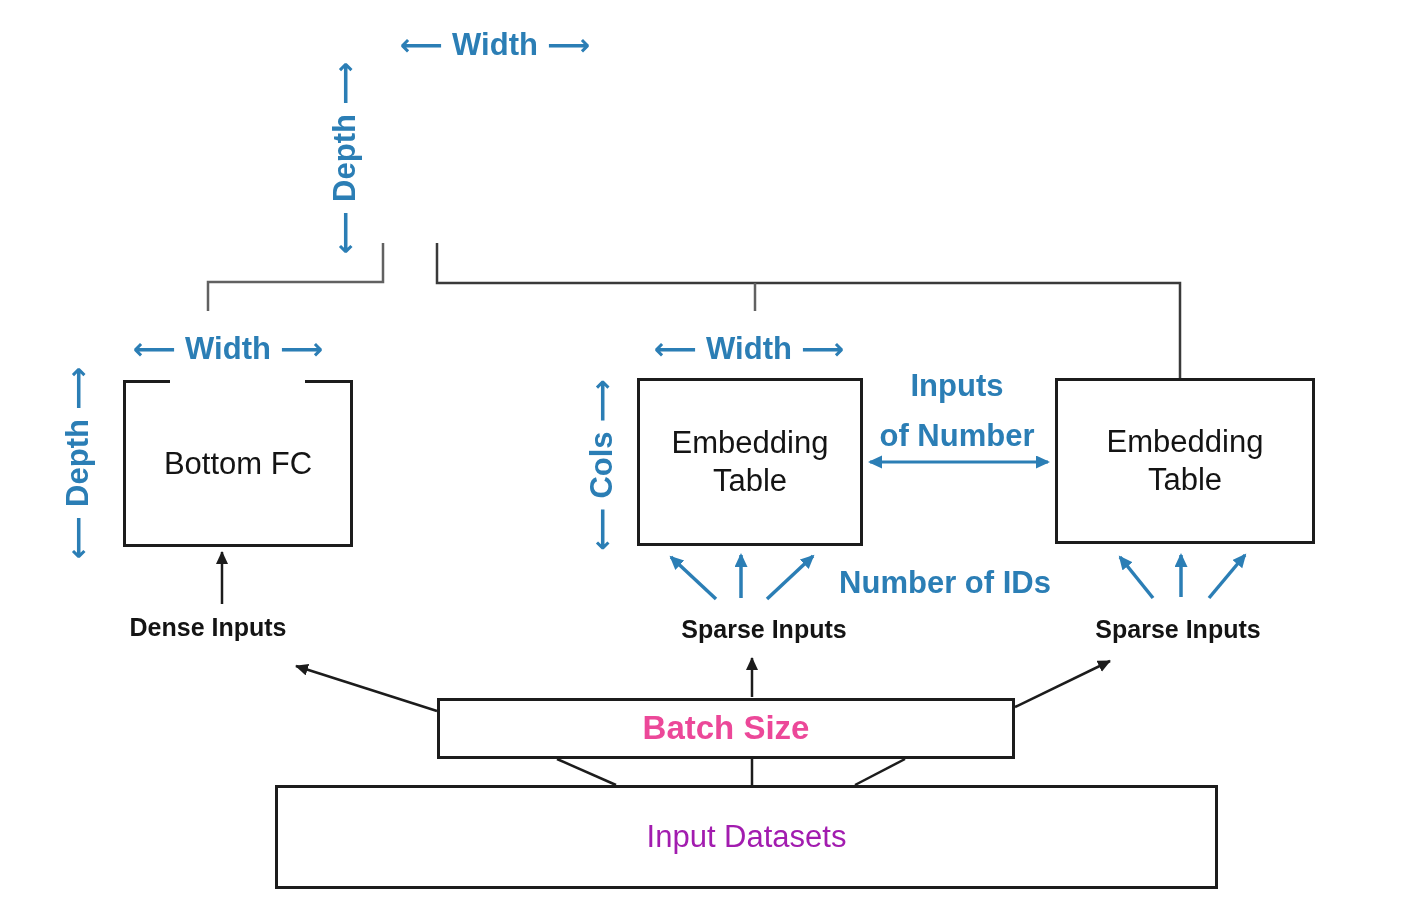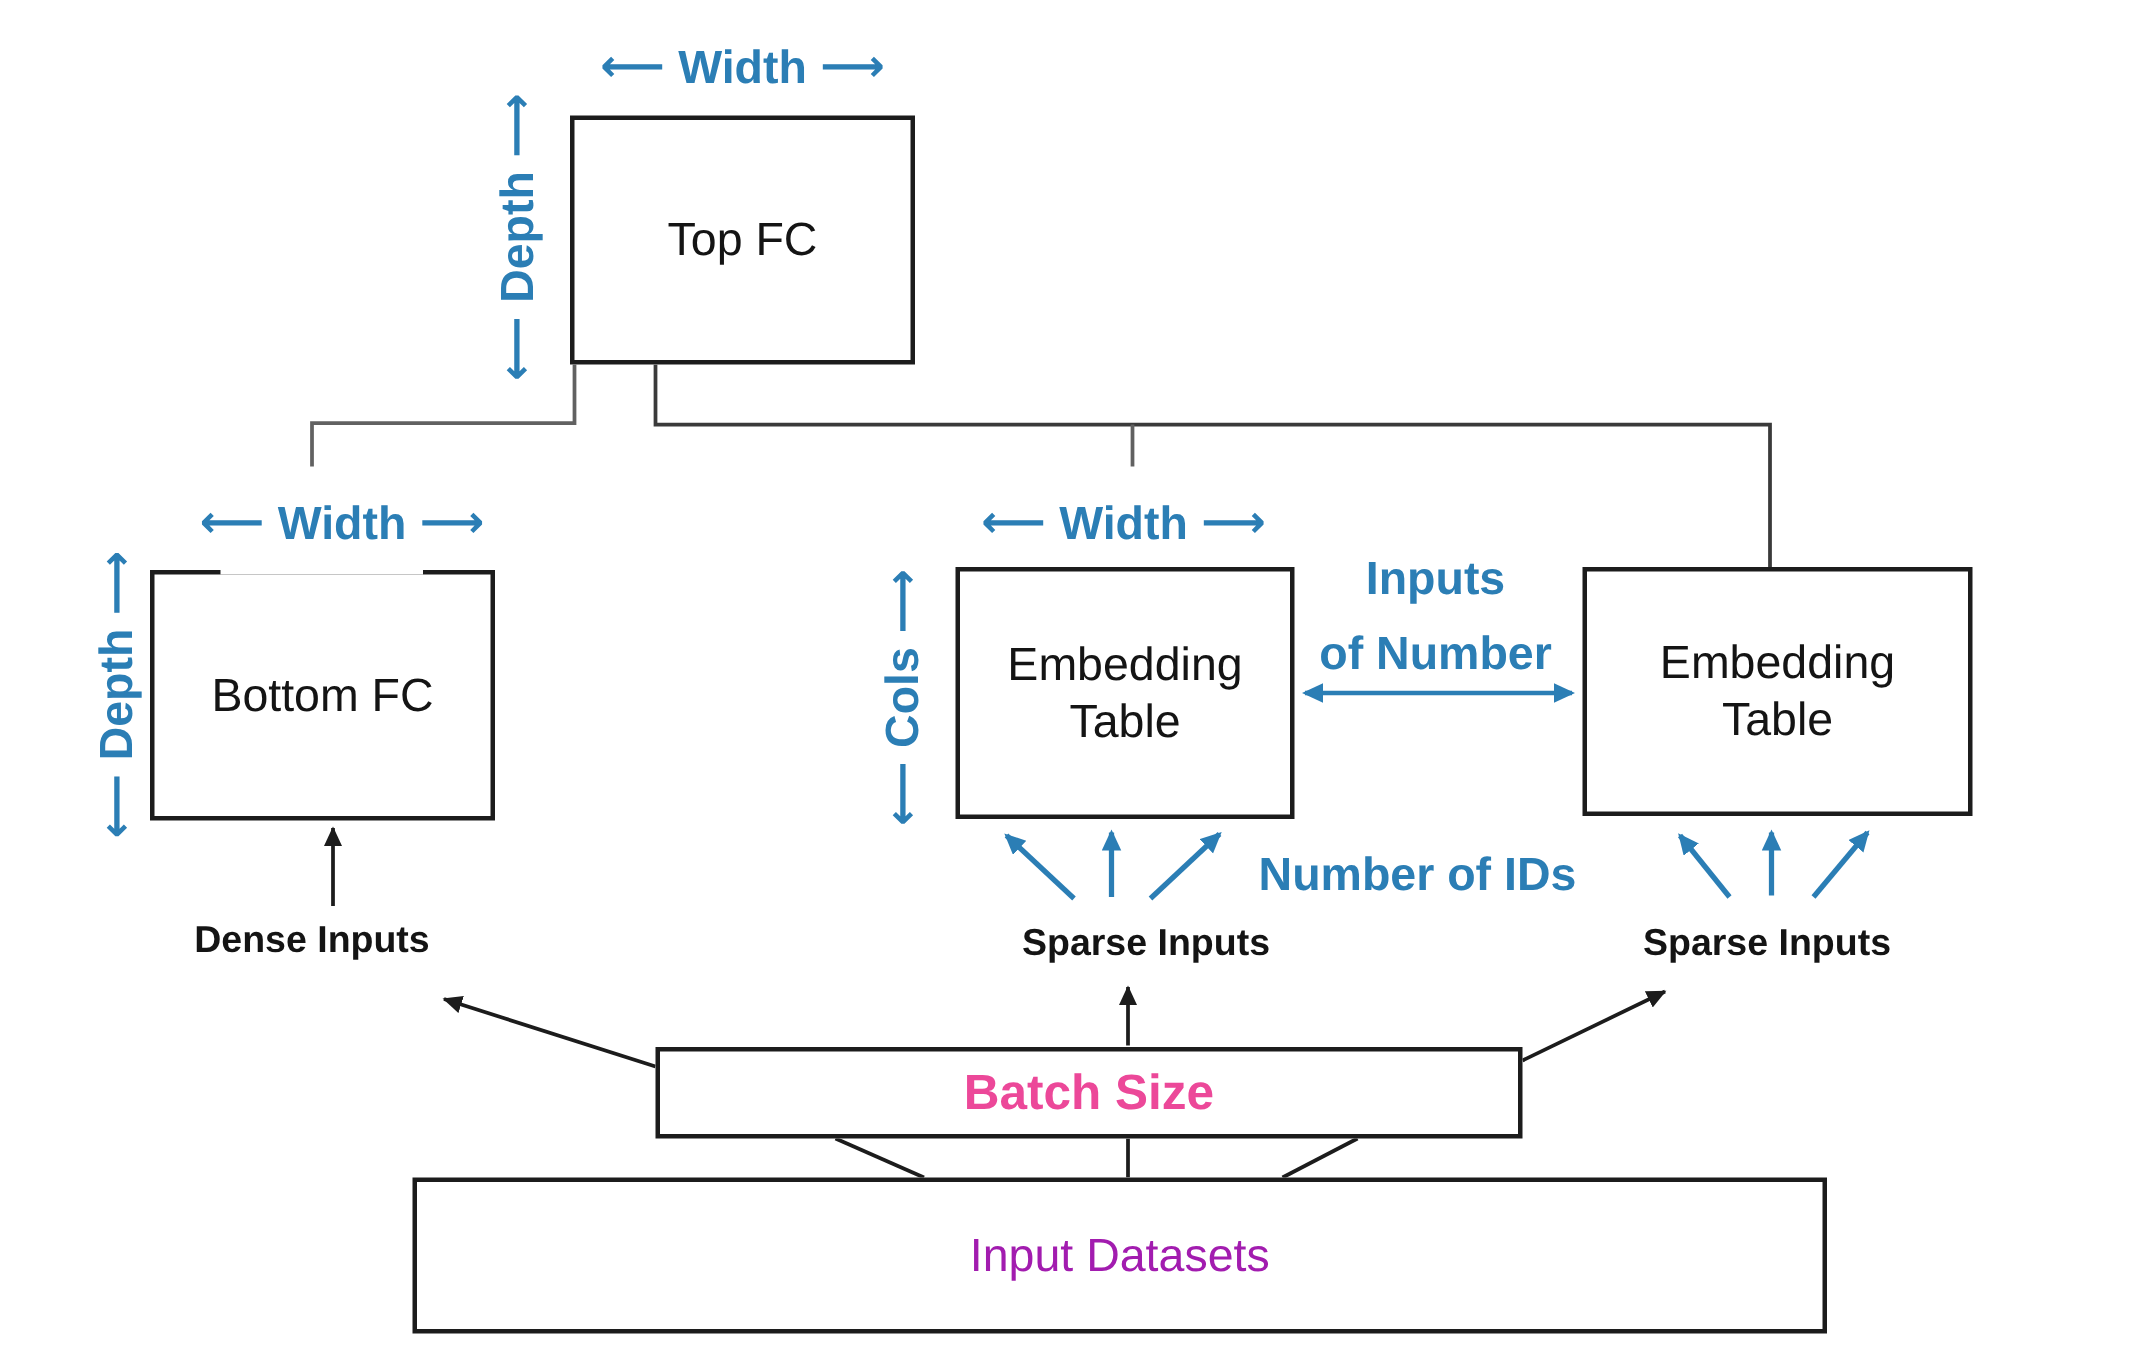--- a/index.html
+++ b/index.html
@@ -21,21 +21,21 @@
     justify-content:center;
     text-align:center;
     color:#141414;
     font-size:31px;
     line-height:1.22;
     z-index:2;
     box-sizing:border-box;
   }
   .box .wrap-label{max-width:175px;}
   #box-top-fc{left:380px;top:77px;width:230px;height:166px;}
-  #box-bottom-fc{left:100px;top:380px;width:230px;height:167px;}
+  #box-bottom-fc{left:123px;top:380px;width:230px;height:167px;}
   #box-emb-mid{left:637px;top:378px;width:226px;height:168px;}
   #box-emb-right{left:1055px;top:378px;width:260px;height:166px;}
   #box-batch{left:437px;top:698px;width:578px;height:61px;}
   #box-datasets{left:275px;top:785px;width:943px;height:104px;flex-direction:column;justify-content:center;gap:2px;}
   .border-gap{position:absolute;top:-3px;left:44px;width:135px;height:3px;background:#ffffff;}
   .blue-bold{color:#ec4899;font-weight:bold;}
   .batch-label{font-size:33px;}
   .ds-title{font-size:31px;color:#a21caf;}
   .ds-sub{font-size:32px;}
   .dim-label{
@@ -104,23 +104,20 @@
     <line x1="741" y1="598" x2="741" y2="555" stroke="#2b7eb5" stroke-width="3.5" marker-end="url(#head-blue)"></line>
     <line x1="767" y1="599" x2="813" y2="556" stroke="#2b7eb5" stroke-width="3.5" marker-end="url(#head-blue)"></line>
 
     <line x1="1153" y1="598" x2="1120" y2="557" stroke="#2b7eb5" stroke-width="3.5" marker-end="url(#head-blue)"></line>
     <line x1="1181" y1="597" x2="1181" y2="555" stroke="#2b7eb5" stroke-width="3.5" marker-end="url(#head-blue)"></line>
     <line x1="1209" y1="598" x2="1245" y2="555" stroke="#2b7eb5" stroke-width="3.5" marker-end="url(#head-blue)"></line>
 
     <line x1="870" y1="462" x2="1048" y2="462" stroke="#2b7eb5" stroke-width="3" marker-start="url(#head-blue)" marker-end="url(#head-blue)"></line>
   </svg>
 
-  <div class="box" id="box-top-fc">
-    <span>Top FC</span>
-  </div>
 
   <div class="box" id="box-bottom-fc">
     <span class="border-gap"></span>
     <span>Bottom FC</span>
   </div>
 
   <div class="box" id="box-emb-mid">
     <span class="wrap-label">Embedding Table</span>
   </div>
 

